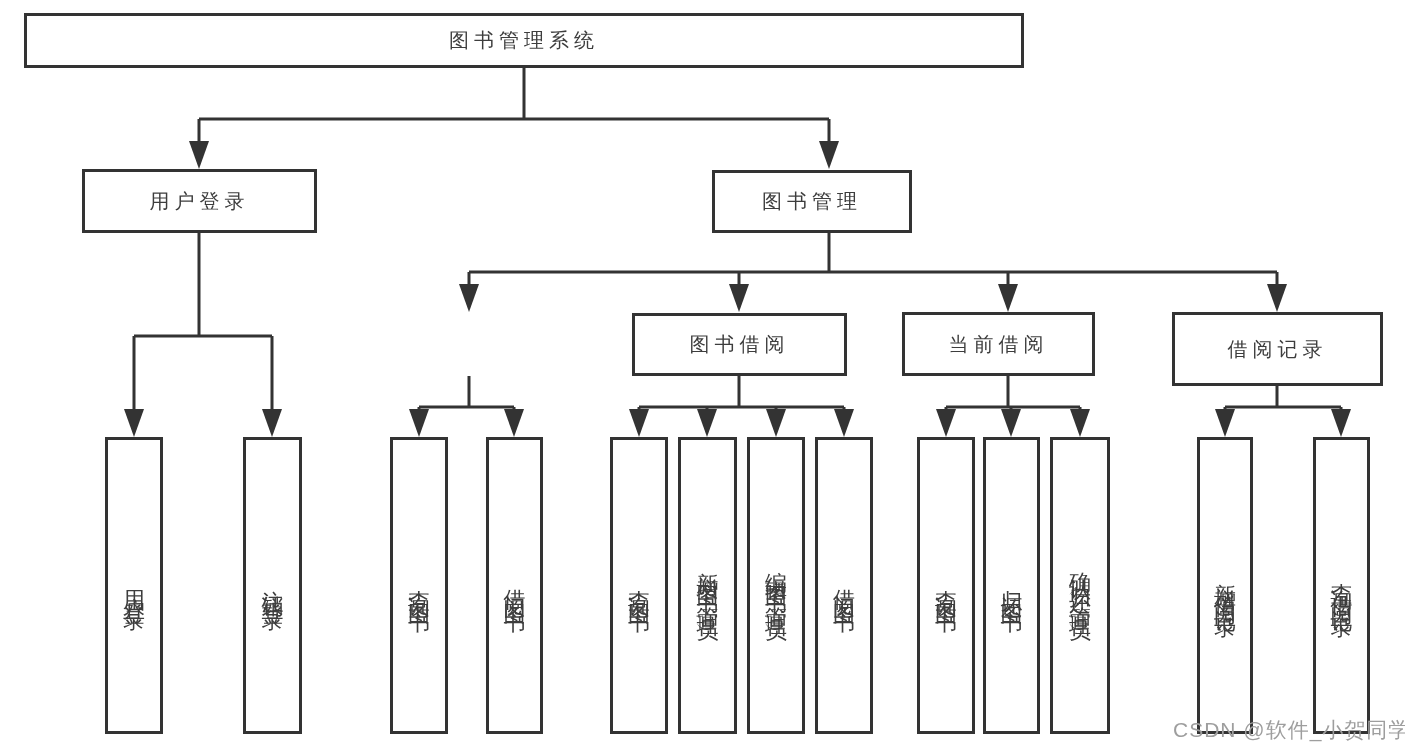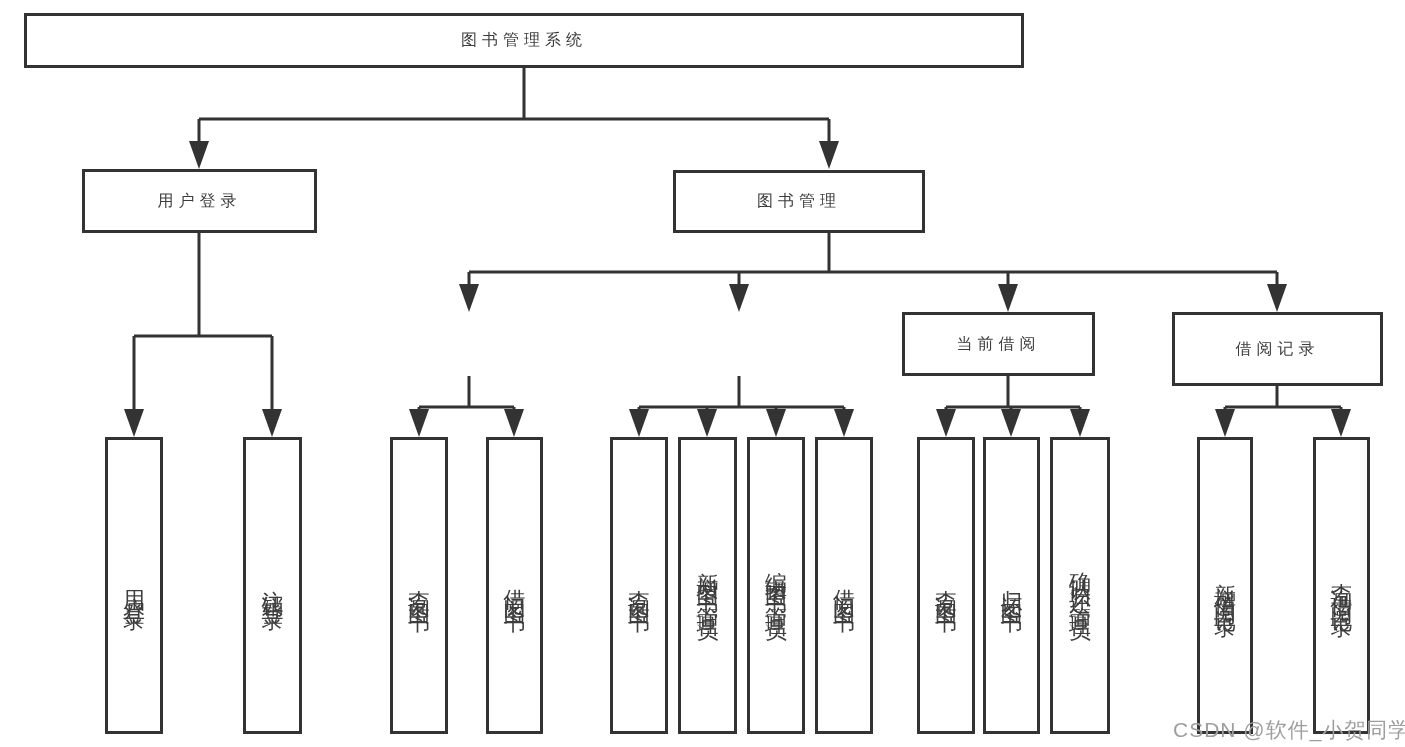--- a/index.html
+++ b/index.html
@@ -19,21 +19,21 @@
     height: 747px;
   }
   .box {
     position: absolute;
     box-sizing: border-box;
     border: 3px solid #333333;
     background: #ffffff;
     display: flex;
     align-items: center;
     justify-content: center;
-    font-size: 16px;
+    font-size: 20px;
     letter-spacing: 5px;
     color: #3d3d3d;
     white-space: nowrap;
   }
   .leaf {
     writing-mode: vertical-rl;
     text-orientation: mixed;
     font-size: 22px;
     letter-spacing: 7px;
     white-space: normal;
@@ -84,22 +84,23 @@
       <polygon points="1001,409 1021,409 1011,437"></polygon>
       <polygon points="1070,409 1090,409 1080,437"></polygon>
       <polygon points="1215,409 1235,409 1225,437"></polygon>
       <polygon points="1331,409 1351,409 1341,437"></polygon>
     </g>
   </svg>
 
   <div class="box" style="left:24px;top:13px;width:1000px;height:55px">图书管理系统</div>
 
   <div class="box" style="left:82px;top:169px;width:235px;height:64px">用户登录</div>
-  <div class="box" style="left:673px;top:170px;width:252px;height:63px">图书管理</div>
+  <div class="box" style="left:712px;top:170px;width:200px;height:63px">图书管理</div>
 
+  <div class="box" style="left:632px;top:313px;width:215px;height:63px">图书借阅</div>
   <div class="box" style="left:902px;top:312px;width:193px;height:64px">当前借阅</div>
   <div class="box" style="left:1172px;top:312px;width:211px;height:74px">借阅记录</div>
 
   <div class="box leaf" style="left:105px;top:437px;width:58px;height:297px">用户登录</div>
   <div class="box leaf" style="left:243px;top:437px;width:59px;height:297px">注销登录</div>
 
   <div class="box leaf" style="left:390px;top:437px;width:58px;height:297px">查询图书</div>
   <div class="box leaf" style="left:486px;top:437px;width:57px;height:297px">借阅图书</div>
 
   <div class="box leaf" style="left:610px;top:437px;width:58px;height:297px">查询图书</div>

